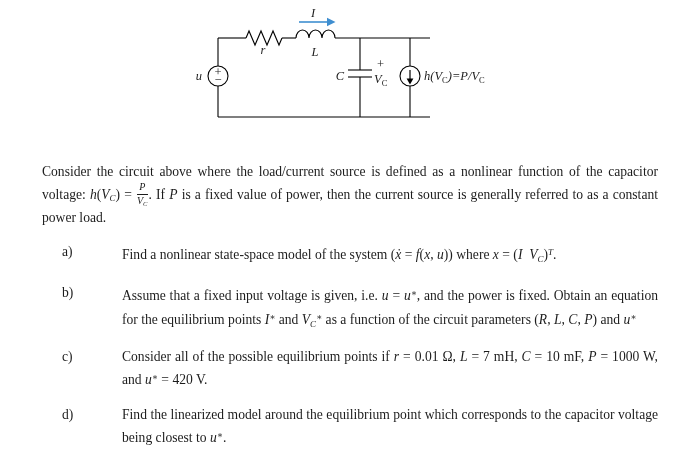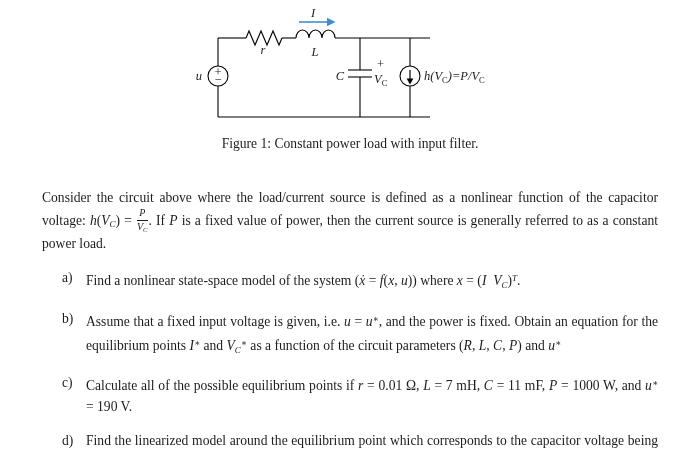--- a/index.html
+++ b/index.html
@@ -8,21 +8,21 @@
     font-family:"Liberation Serif","DejaVu Serif",serif; font-size:13.6px; color:#1c1c1c;
   }
   .fig { padding-top:4px; }
   svg.circuit { display:block; }
   .caption { text-align:center; margin-top:10px; }
   .content { margin:0 42px; }
   .para { margin:36px 0 0 0; text-align:justify; line-height:20px; }
   .items { margin-top:4px; }
   .item { display:flex; margin-top:14px; line-height:20px; padding-left:20px; }
   .ilabel { flex:0 0 24px; }
-  .itext { flex:1; text-align:justify; }
+  .itext { flex:1; text-align:justify;margin-left:36px; }
   
   .s-it   { font-style:italic; }
   .s-sub  { font-style:italic; font-size:0.66em; vertical-align:-0.28em; }
   .s-sup  { font-size:0.66em; vertical-align:0.5em; }
   .s-supit{ font-style:italic; font-size:0.66em; vertical-align:0.5em; }
   .frac { display:inline-block; text-align:center; vertical-align:-0.5em; font-size:0.74em; line-height:1.05; margin:0 1px; }
   .frac .num { display:block; border-bottom:1px solid #1c1c1c; padding:0 2px 1px; }
   .frac .den { display:block; padding-top:1px; }
   
   .sv { font-family:"Liberation Serif","DejaVu Serif",serif; font-size:12.5px; fill:#1c1c1c; }
@@ -82,38 +82,37 @@
         <circle class="wire" cx="410" cy="72" r="10" fill="#fff"></circle>
         <line x1="410" y1="66" x2="410" y2="75" stroke="#000" stroke-width="1.2"></line>
         <polygon points="406.6,74.5 413.4,74.5 410,80.5" fill="#000"></polygon>
         <line class="wire" x1="410" y1="82" x2="410" y2="113"></line>
         <text class="sv" x="424" y="76" fill="#3e8ed0">
           <tspan class="sv-it">h(V</tspan><tspan class="sv-sm" dy="2.5">C</tspan><tspan class="sv-it" dy="-2.5">)=P/V</tspan><tspan class="sv-sm" dy="2.5">C</tspan>
         </text>
       </g>
     </svg>
 
-    <div class="caption">Figure 1: Constant power load with input filter.</div>
   </div>
 
   <div class="content">
     <p class="para"><span>Consider the circuit above where the load/current source is defined as a nonlinear function of the capacitor voltage: </span><span class="s-it">h</span><span>(</span><span class="s-it">V</span><span class="s-sub">C</span><span>) = </span><span class="frac"><span class="num"><span class="s-it">P</span></span><span class="den"><span class="s-it">V</span><span class="s-sub">C</span></span></span><span>. If </span><span class="s-it">P</span><span> is a fixed value of power, then the current source is generally referred to as a constant power load.</span></p>
 
     <div class="items">
       <div class="item">
         <span class="ilabel">a)</span>
         <div class="itext"><span>Find a nonlinear state-space model of the system (</span><span class="s-it">ẋ</span><span> = </span><span class="s-it">f</span><span>(</span><span class="s-it">x</span><span>, </span><span class="s-it">u</span><span>)) where </span><span class="s-it">x</span><span> = (</span><span class="s-it">I</span><span> </span><span class="s-it">V</span><span class="s-sub">C</span><span>)</span><span class="s-supit">T</span><span>.</span></div>
       </div>
       <div class="item">
         <span class="ilabel">b)</span>
         <div class="itext"><span>Assume that a fixed input voltage is given, i.e. </span><span class="s-it">u</span><span> = </span><span class="s-it">u</span><span class="s-sup">∗</span><span>, and the power is fixed. Obtain an equation for the equilibrium points </span><span class="s-it">I</span><span class="s-sup">∗</span><span> and </span><span class="s-it">V</span><span class="s-sub">C</span><span class="s-sup">∗</span><span> as a function of the circuit parameters (</span><span class="s-it">R</span><span>, </span><span class="s-it">L</span><span>, </span><span class="s-it">C</span><span>, </span><span class="s-it">P</span><span>) and </span><span class="s-it">u</span><span class="s-sup">∗</span></div>
       </div>
       <div class="item">
         <span class="ilabel">c)</span>
-        <div class="itext"><span>Calculate all of the possible equilibrium points if </span><span class="s-it">r</span><span> = 0.01 Ω, </span><span class="s-it">L</span><span> = 7 mH, </span><span class="s-it">C</span><span> = 11 mF, </span><span class="s-it">P</span><span> = 1000 W, and </span><span class="s-it">u</span><span class="s-sup">∗</span><span> = 190 V.</span></div>
+        <div class="itext"><span>Consider all of the possible equilibrium points if </span><span class="s-it">r</span><span> = 0.01 Ω, </span><span class="s-it">L</span><span> = 7 mH, </span><span class="s-it">C</span><span> = 10 mF, </span><span class="s-it">P</span><span> = 1000 W, and </span><span class="s-it">u</span><span class="s-sup">∗</span><span> = 420 V.</span></div>
       </div>
       <div class="item">
         <span class="ilabel">d)</span>
         <div class="itext"><span>Find the linearized model around the equilibrium point which corresponds to the capacitor voltage being closest to </span><span class="s-it">u</span><span class="s-sup">∗</span><span>.</span></div>
       </div>
     </div>
   </div>
 
 </div>
 

